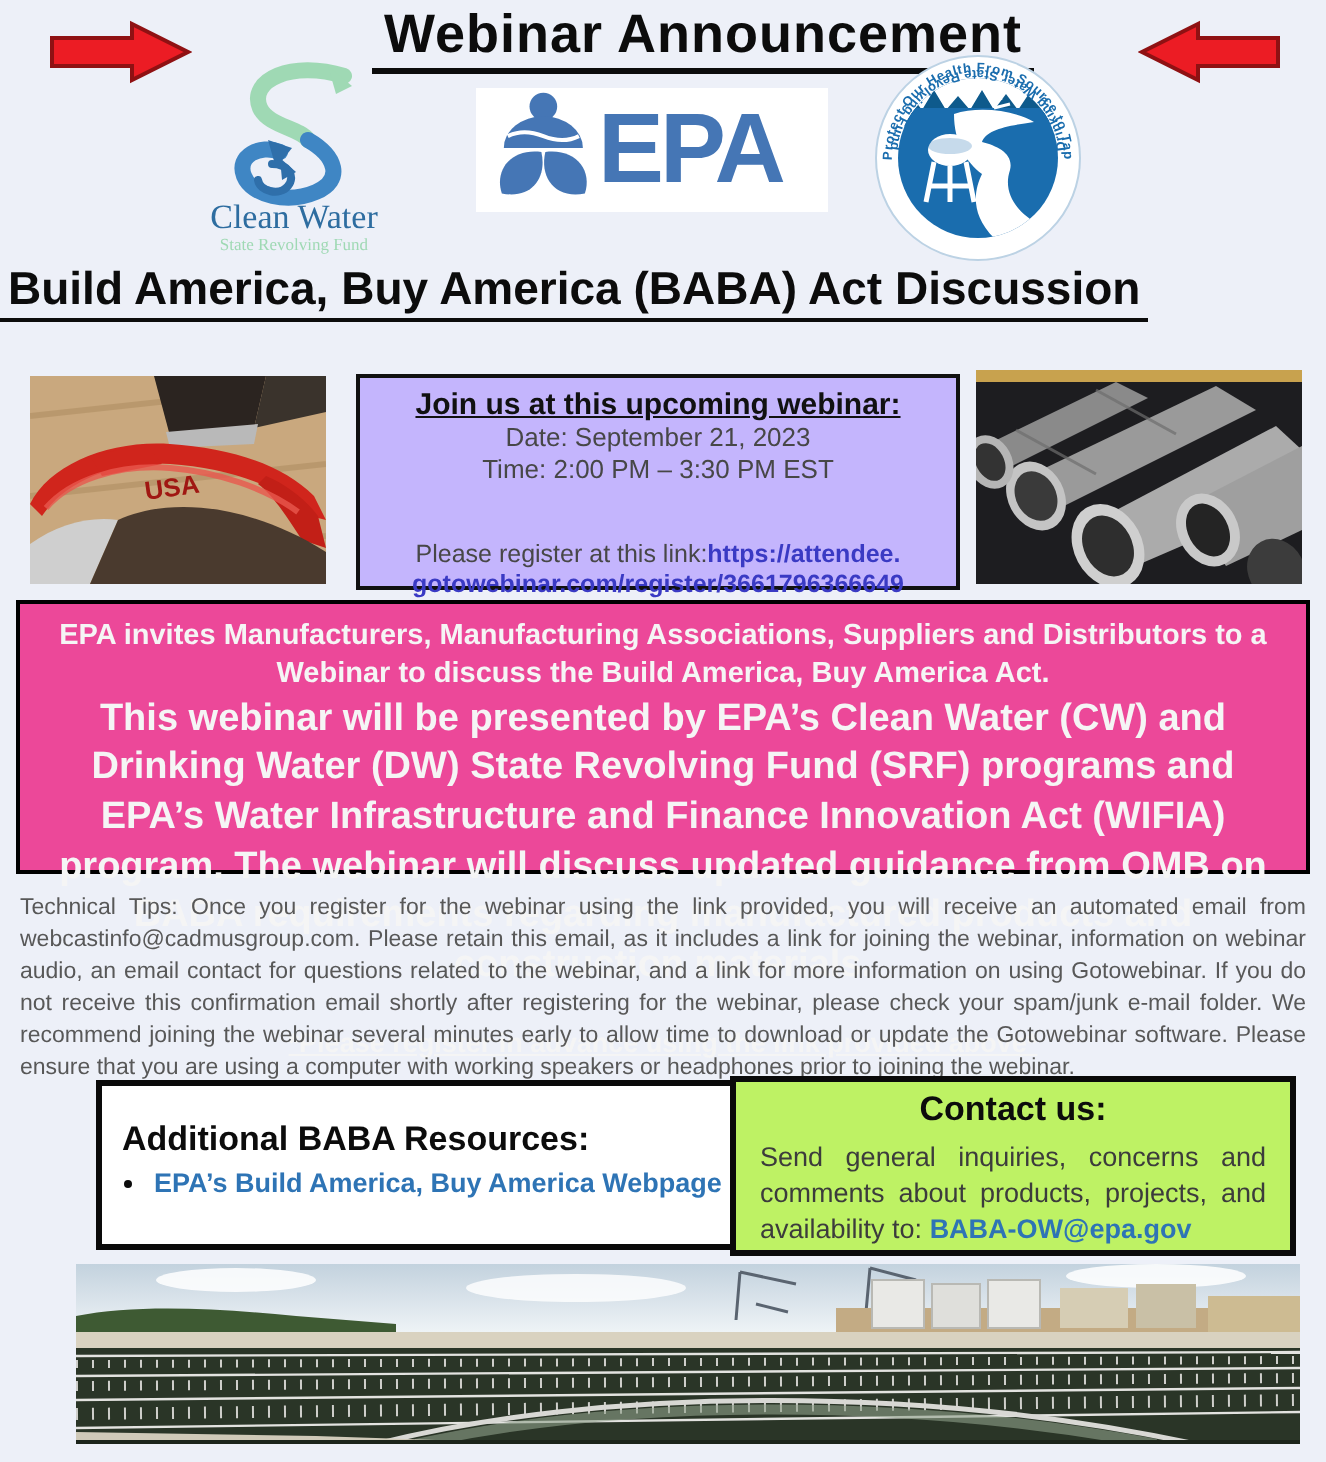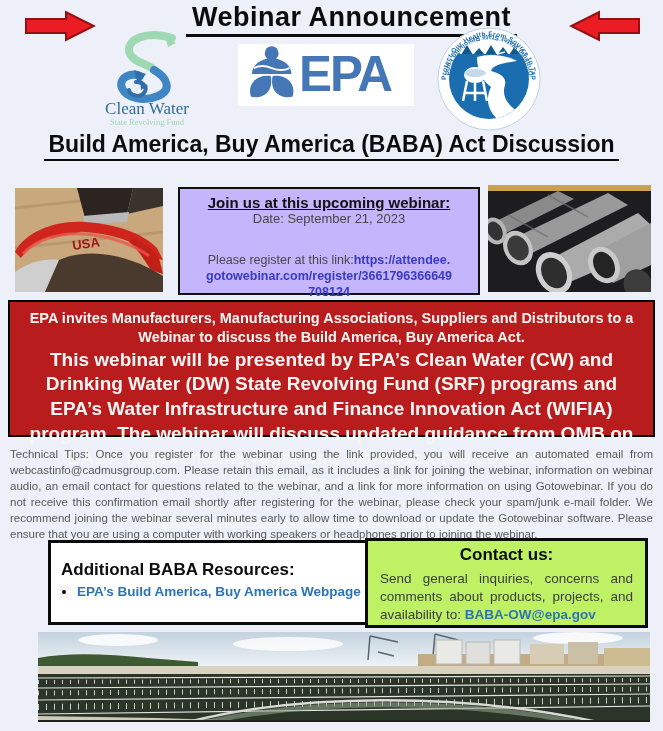--- a/index.html
+++ b/index.html
@@ -21,42 +21,42 @@
   .arrow-right { right:22px; }
 
   .logo-cw { position:absolute; left:88px; top:30px; }
   .logo-epa {
     position:absolute; left:238px; top:44px; width:176px; height:62px;
     background:#ffffff; display:flex; align-items:flex-start; padding-left:6px;
   }
   .logo-dwsrf { position:absolute; left:437px; top:27px; }
 
   
-  .heading-wrap { position:absolute; top:131px; left:0; width:100%; text-align:center; }
+  .heading-wrap { position:absolute; top:131px; left:0; width:100%; }
   .heading {
     display:inline-block; font-size:23px; font-weight:bold; color:#0c0c0c;
     border-bottom:2.5px solid #0c0c0c; padding:0 4px 1px 4px;
   }
 
   
   .photo-left  { position:absolute; left:15px;  top:188px; width:148px; height:104px; }
   .photo-right { position:absolute; left:488px; top:185px; width:163px; height:107px; }
   .webinar-box {
     position:absolute; left:178px; top:187px; width:302px; height:108px;
     background:#c4b5fd; border:2px solid #111; text-align:center; padding-top:5px;
   }
   .webinar-title { font-size:15px; font-weight:bold; text-decoration:underline; color:#111; }
   .webinar-line  { font-size:13px; color:#474747; line-height:1.25; }
   .register-block { margin-top:26px; font-size:12.5px; color:#474747; line-height:1.25; padding:0 26px; }
   .register-link { color:#3a3ac4; font-weight:bold; text-decoration:none; word-break:break-all; }
 
   
   .invite-box {
     position:absolute; left:8px; top:300px; width:647px; height:137px;
-    background:#b91c1c; border:2px solid #000; color:#f5f5f5;
+    background:#ec4899; border:2px solid #000; color:#f5f5f5;
     text-align:center; padding:7px 16px 0 16px;
   }
   .invite-bold   { font-size:14.5px; font-weight:bold; line-height:1.3; }
   .invite-body   { font-size:19px; font-weight:bold; line-height:1.3; margin-top:1px; }
   .invite-footer { font-size:13.5px; font-weight:bold; text-decoration:underline; margin-top:18px; }
 
   
   .tips {
     position:absolute; left:10px; top:446px; width:643px;
     font-size:11.5px; color:#585858; line-height:1.4; text-align:justify;
@@ -170,20 +170,21 @@
     <path d="M118,50 C128,54 138,62 144,70 L148,86 L136,82 C128,70 122,60 114,54 Z" fill="#c21f17"></path>
     <path d="M8,66 C20,52 44,44 70,46 C94,48 118,56 134,68" stroke="#e8574e" stroke-width="3" fill="none" opacity="0.8"></path>
     <text x="58" y="62" font-size="13" font-weight="bold" fill="#a01712" transform="rotate(-8 58 62)">USA</text>
     <path d="M0,104 L0,84 C14,74 30,70 44,72 L30,104 Z" fill="#cfcfcf"></path>
     <path d="M30,104 L44,72 C70,60 110,64 148,88 L148,104 Z" fill="#4a3a2e"></path>
   </svg>
 
   <div class="webinar-box">
     <div class="webinar-title">Join us at this upcoming webinar:</div>
     <div class="webinar-line">Date: September 21, 2023</div>
+    <div class="webinar-line">Time: 2:00 PM – 3:30 PM EST</div>
     <div class="register-block">
       <span>Please register at this link:</span><a class="register-link" href="#">https://attendee.gotowebinar.com/register/3661796366649708124</a>
     </div>
   </div>
 
   <svg class="photo-right" viewBox="0 0 163 107" preserveAspectRatio="none">
     <rect width="163" height="107" fill="#1d1d20"></rect>
     <rect width="163" height="6" fill="#c8a24e"></rect>
     <g>
       <path d="M20,56 L120,8 L140,20 L40,70 Z" fill="#9a9a9a"></path>

